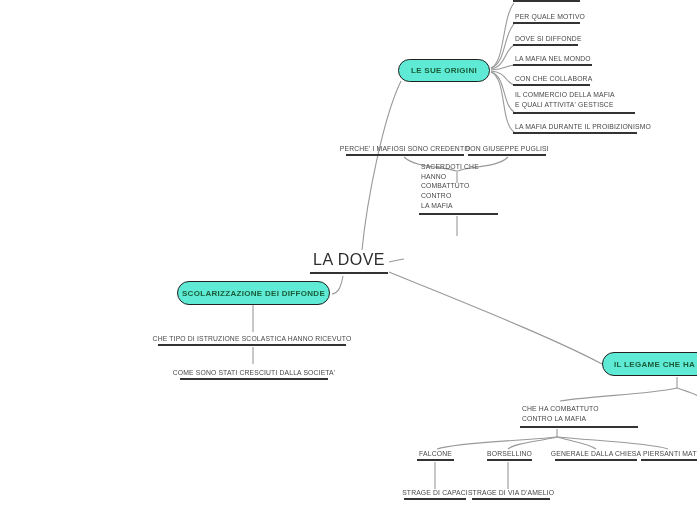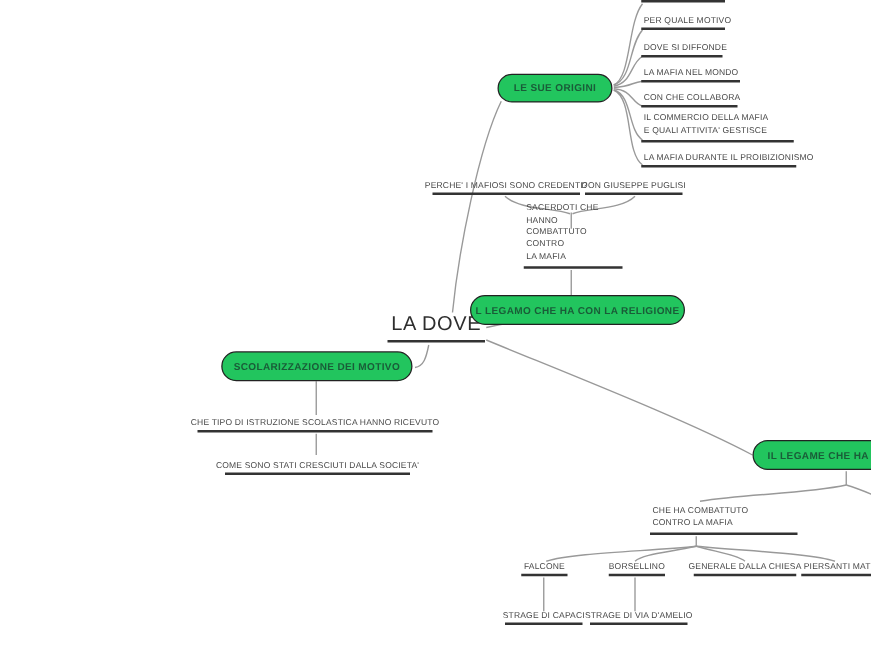--- a/index.html
+++ b/index.html
@@ -10,21 +10,21 @@
     --connector:#999999;
   }
   html,body{margin:0;padding:0;background:#ffffff;}
   #stage{
     position:relative;width:697px;height:520px;overflow:hidden;
     background:#ffffff;font-family:"Liberation Sans", sans-serif;
   }
   #connector-layer{position:absolute;left:0;top:0;width:697px;height:520px;}
   #connector-layer path, #connector-layer line{fill:none;stroke:var(--connector);stroke-width:1.1;}
   .node{
-    position:absolute;box-sizing:border-box;background:#22c55e;
+    position:absolute;box-sizing:border-box;background:#5eead4;
     border:1.5px solid var(--node-border);border-radius:13px;
     display:flex;align-items:center;justify-content:center;
     color:var(--node-text);font-weight:bold;font-size:8px;letter-spacing:.3px;
     white-space:nowrap;z-index:3;
   }
   .lbl{
     position:absolute;box-sizing:border-box;
     border-bottom:2px solid var(--underline);
     display:flex;align-items:flex-end;justify-content:center;
     color:var(--label-text);font-size:6.8px;letter-spacing:.15px;
@@ -93,23 +93,22 @@
   <div class="lbl left" style="left:513px;top:73px;width:77px;height:13px;">CON CHE COLLABORA</div>
   <div class="lbl left multiline" style="left:513px;top:93px;width:122px;height:21px;">IL COMMERCIO DELLA MAFIA
 E QUALI ATTIVITA' GESTISCE</div>
   <div class="lbl left" style="left:513px;top:121px;width:124px;height:13px;">LA MAFIA DURANTE IL PROIBIZIONISMO</div>
 
   <div class="lbl" style="left:346px;top:143px;width:118px;height:13px;">PERCHE' I MAFIOSI SONO CREDENTI?</div>
   <div class="lbl" style="left:468px;top:143px;width:78px;height:13px;">DON GIUSEPPE PUGLISI</div>
   <div class="lbl left multiline" style="left:419px;top:185px;width:79px;height:30px;">SACERDOTI CHE HANNO
 COMBATTUTO CONTRO
 LA MAFIA</div>
-  <div class="node" style="left:376px;top:236px;width:172px;height:24px;">L LEGAMO CHE HA CON LA RELIGIONE</div>
 
-  <div class="node" style="left:177px;top:281px;width:153px;height:24px;">SCOLARIZZAZIONE DEI MOTIVO</div>
+  <div class="node" style="left:177px;top:281px;width:153px;height:24px;">SCOLARIZZAZIONE DEI DIFFONDE</div>
   <div class="lbl" style="left:158px;top:333px;width:188px;height:13px;">CHE TIPO DI ISTRUZIONE SCOLASTICA HANNO RICEVUTO</div>
   <div class="lbl" style="left:180px;top:367px;width:148px;height:13px;">COME SONO STATI CRESCIUTI DALLA SOCIETA'</div>
 
   <div class="node" style="left:602px;top:352px;width:130px;height:24px;justify-content:flex-start;padding-left:11px;">IL LEGAME CHE HA CO</div>
   <div class="lbl left multiline" style="left:520px;top:401px;width:118px;height:27px;">CHE HA COMBATTUTO
 CONTRO LA MAFIA</div>
 
   <div class="lbl" style="left:417px;top:448px;width:37px;height:13px;">FALCONE</div>
   <div class="lbl" style="left:487px;top:448px;width:45px;height:13px;">BORSELLINO</div>
   <div class="lbl" style="left:555px;top:448px;width:82px;height:13px;">GENERALE DALLA CHIESA</div>

